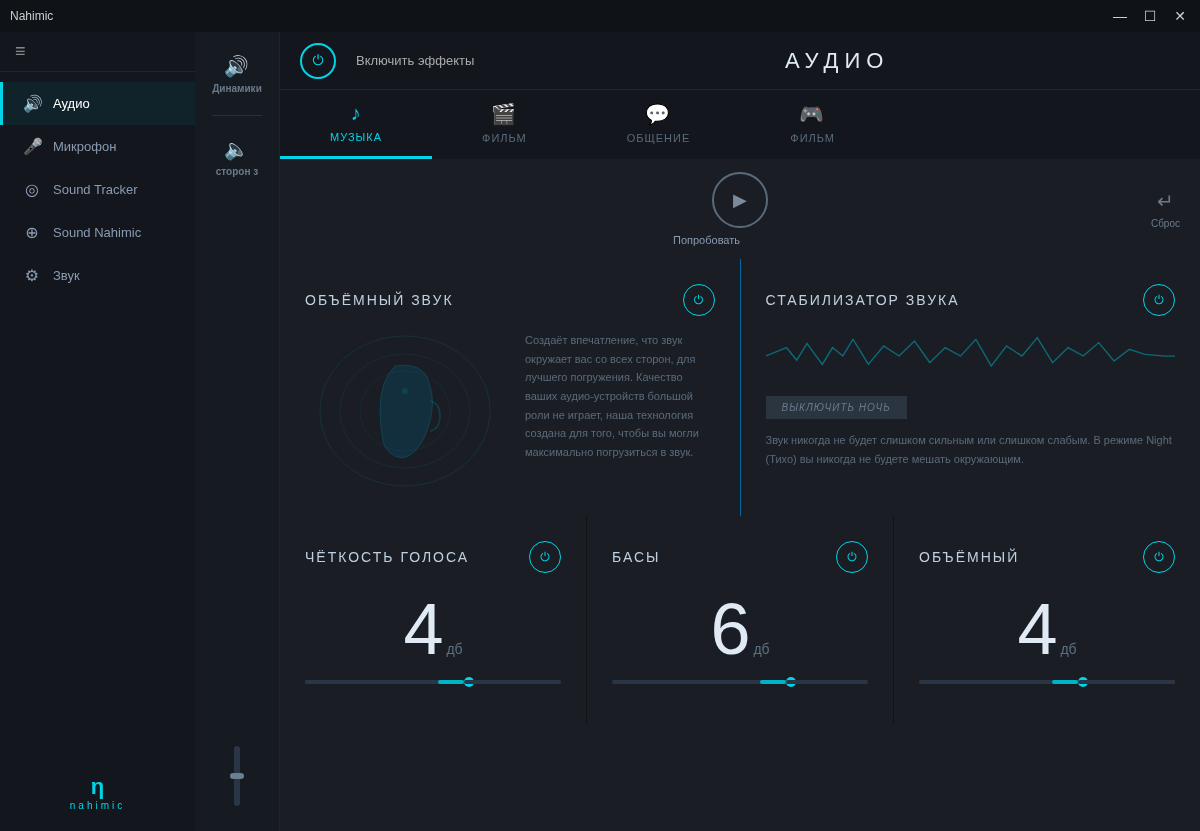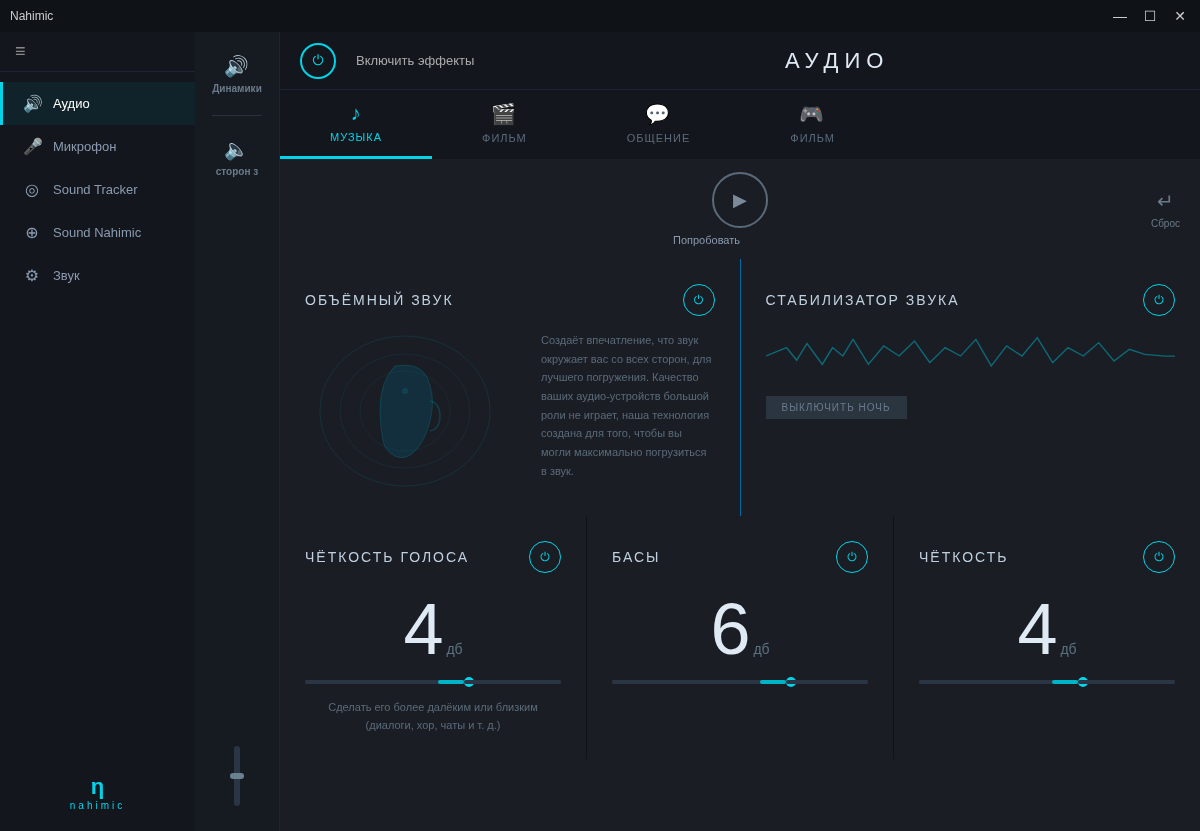--- a/index.html
+++ b/index.html
@@ -323,21 +323,21 @@
       font-size: 12px;
     }
     .card-power-btn.active {
       border-color: #00d4e8;
       color: #00d4e8;
     }
 
     
     .sound-card-content {
       display: flex;
-      gap: 36px;
+      gap: 20px;
     }
     .head-graphic {
       width: 200px;
       height: 160px;
       flex-shrink: 0;
       position: relative;
       display: flex;
       align-items: center;
       justify-content: center;
     }
@@ -361,20 +361,21 @@
     .disable-btn {
       background: #2a3540;
       color: #6a7a8a;
       border: none;
       padding: 6px 16px;
       font-size: 10px;
       letter-spacing: 1px;
       cursor: pointer;
       margin-bottom: 12px;
       display: block;
+      font-style: italic;
     }
 
     
     .bottom-cards {
       display: grid;
       grid-template-columns: 1fr 1fr 1fr;
       gap: 1px;
       background: #0f1217;
     }
     .bottom-card {
@@ -565,20 +566,21 @@
           <div class="card-header">
             <span class="card-title">СТАБИЛИЗАТОР ЗВУКА</span>
             <div class="card-power-btn active">⏻</div>
           </div>
           <div class="wave-graphic">
             <svg class="wave-svg" viewBox="0 0 400 60" preserveAspectRatio="none">
               <polyline points="0,30 20,20 30,35 40,15 55,40 65,20 75,30 85,10 100,40 115,18 130,30 145,12 160,38 175,20 190,30 205,10 220,42 235,18 250,30 265,8 280,38 295,20 310,30 325,14 340,36 355,22 370,28 390,30 400,30" fill="none" stroke="rgba(0,180,200,0.5)" stroke-width="1.5"></polyline>
             </svg>
           </div>
           <button class="disable-btn">ВЫКЛЮЧИТЬ НОЧЬ</button>
+          <p class="card-desc">Звук никогда не будет слишком сильным или слишком слабым. В режиме Night (Тихо) вы никогда не будете мешать окружающим.</p>
         </div>
       </div>
 
       <div class="bottom-cards">
 
         <div class="bottom-card">
           <div class="card-header">
             <span class="card-title">ЧЁТКОСТЬ ГОЛОСА</span>
             <div class="card-power-btn active">⏻</div>
           </div>
@@ -587,21 +589,20 @@
             <span class="value-unit">дб</span>
           </div>
           <div class="slider-row">
             <div class="slider-track" style="flex:1;height:4px;background:#2a3545;border-radius:2px;position:relative;">
               <div style="position:absolute;left:0;top:0;height:100%;width:52%;background:#2a3545;border-radius:2px;"></div>
               <div style="position:absolute;left:52%;top:0;height:100%;width:10%;background:#00b4c8;border-radius:2px;"></div>
               <div style="position:absolute;left:62%;top:50%;width:10px;height:10px;background:#00d4e8;border-radius:50%;transform:translateY(-50%);cursor:pointer;"></div>
               <div style="position:absolute;left:62%;top:0;height:100%;width:38%;background:#2a3545;border-radius:2px;"></div>
             </div>
           </div>
-          <p class="card-desc-bottom">Сделать его более далёким или близким (диалоги, хор, чаты и т. д.)</p>
         </div>
 
         <div class="bottom-card">
           <div class="card-header">
             <span class="card-title">БАСЫ</span>
             <div class="card-power-btn active">⏻</div>
           </div>
           <div class="value-display">
             <span class="value-number">6</span>
             <span class="value-unit">дб</span>
@@ -611,21 +612,21 @@
               <div style="position:absolute;left:0;top:0;height:100%;width:58%;background:#2a3545;border-radius:2px;"></div>
               <div style="position:absolute;left:58%;top:0;height:100%;width:10%;background:#00b4c8;border-radius:2px;"></div>
               <div style="position:absolute;left:68%;top:50%;width:10px;height:10px;background:#00d4e8;border-radius:50%;transform:translateY(-50%);cursor:pointer;"></div>
               <div style="position:absolute;left:68%;top:0;height:100%;width:32%;background:#2a3545;border-radius:2px;"></div>
             </div>
           </div>
         </div>
 
         <div class="bottom-card">
           <div class="card-header">
-            <span class="card-title">ЧЁТКОСТЬ</span>
+            <span class="card-title">ОБЪЁМНЫЙ</span>
             <div class="card-power-btn active">⏻</div>
           </div>
           <div class="value-display">
             <span class="value-number">4</span>
             <span class="value-unit">дб</span>
           </div>
           <div class="slider-row">
             <div class="slider-track" style="flex:1;height:4px;background:#2a3545;border-radius:2px;position:relative;">
               <div style="position:absolute;left:0;top:0;height:100%;width:52%;background:#2a3545;border-radius:2px;"></div>
               <div style="position:absolute;left:52%;top:0;height:100%;width:10%;background:#00b4c8;border-radius:2px;"></div>

